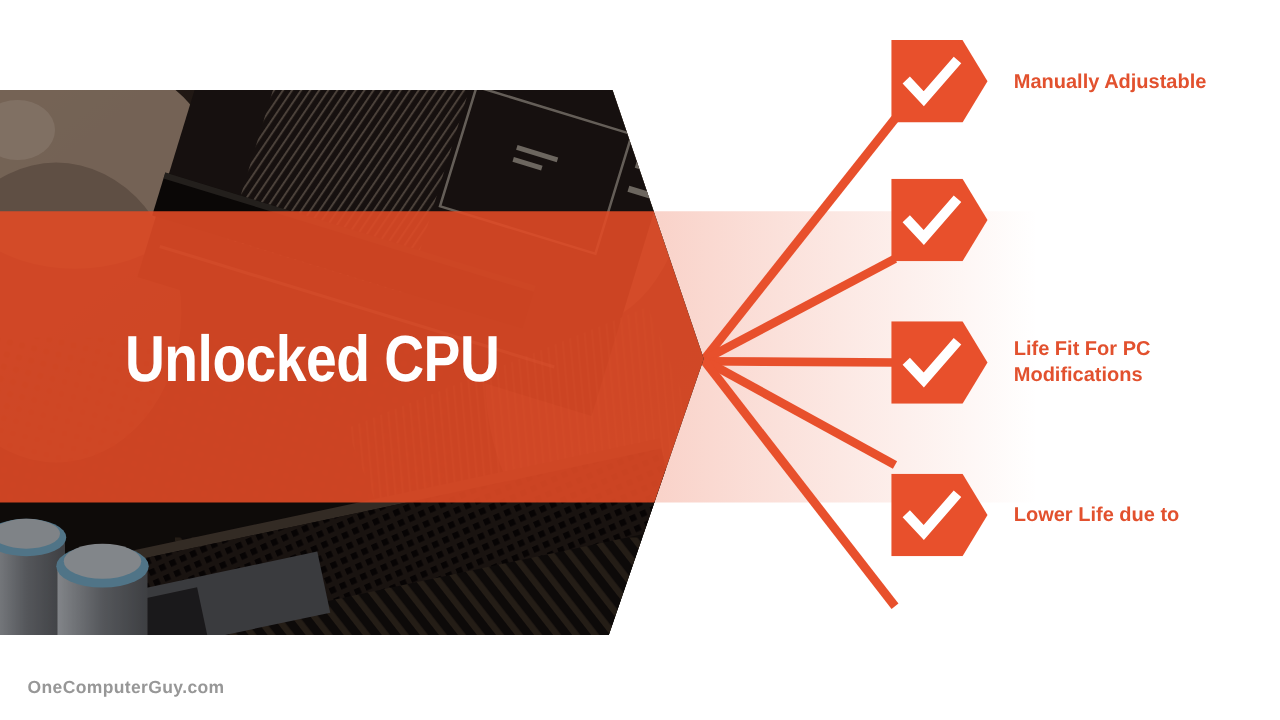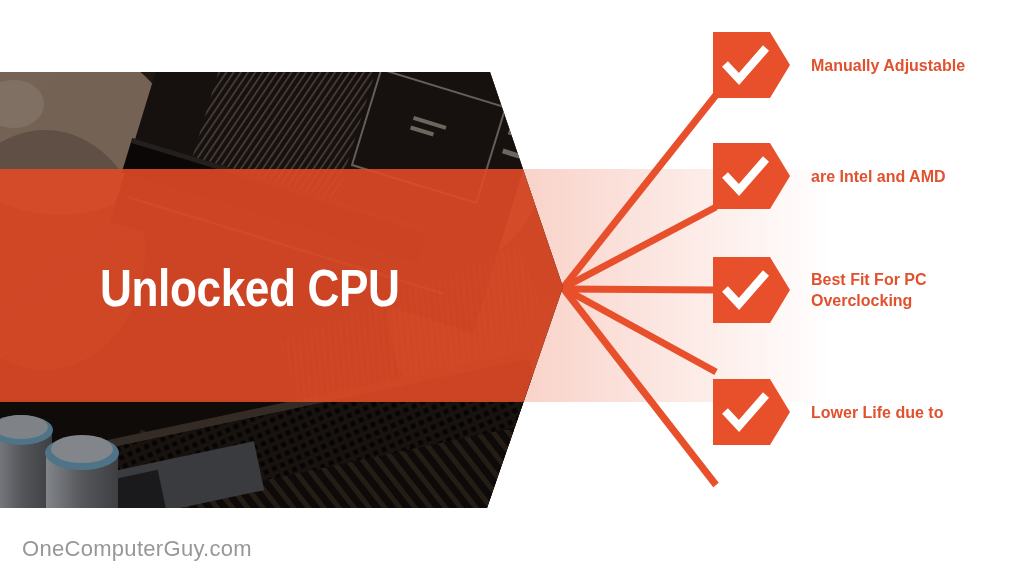--- a/index.html
+++ b/index.html
@@ -9,22 +9,23 @@
   }
   .bg{position:absolute;left:0;top:0;width:1024px;height:576px;}
   .title{
     position:absolute;left:100px;top:262px;
     color:#ffffff;font-weight:bold;font-size:52px;line-height:52px;
     letter-spacing:-0.5px;transform:scaleX(0.85);transform-origin:left center;
     white-space:nowrap;
   }
   .footer{
     position:absolute;left:22px;top:538px;
-    color:#979797;font-size:22px;line-height:22px;letter-spacing:0.3px;
+    color:#979797;font-size:14px;line-height:22px;letter-spacing:0.3px;
     white-space:nowrap;
+    font-weight:bold;
   }
   .feature{
     position:absolute;left:713px;height:66px;
     display:flex;align-items:center;
   }
   .badge{width:78px;height:66px;flex:0 0 78px;display:block;}
   .label{
     margin-left:20px;color:#e2512e;font-weight:bold;
     font-size:16px;line-height:21px;white-space:nowrap;
   }
@@ -155,32 +156,31 @@
         <span></span>
     </div>
   </div>
 
   <div class="feature" style="top:143px">
     <svg class="badge" viewBox="0 0 78 66">
       <polygon points="0,0 57,0 77,33 57,66 0,66" fill="#e8502c"></polygon>
       <path d="M12,32 L26,47 L53,16" fill="none" stroke="#ffffff" stroke-width="8"></path>
     </svg>
     <div class="label">
-        <span>are Intel and AMD</span>
     </div>
   </div>
 
   <div class="feature" style="top:257px">
     <svg class="badge" viewBox="0 0 78 66">
       <polygon points="0,0 57,0 77,33 57,66 0,66" fill="#e8502c"></polygon>
       <path d="M12,32 L26,47 L53,16" fill="none" stroke="#ffffff" stroke-width="8"></path>
     </svg>
     <div class="label">
-      <span>Best Fit For PC</span>
-        <span>Overclocking</span>
+      <span>Life Fit For PC</span>
+        <span>Modifications</span>
     </div>
   </div>
 
   <div class="feature" style="top:379px">
     <svg class="badge" viewBox="0 0 78 66">
       <polygon points="0,0 57,0 77,33 57,66 0,66" fill="#e8502c"></polygon>
       <path d="M12,32 L26,47 L53,16" fill="none" stroke="#ffffff" stroke-width="8"></path>
     </svg>
     <div class="label">
       <span>Lower Life due to</span>

